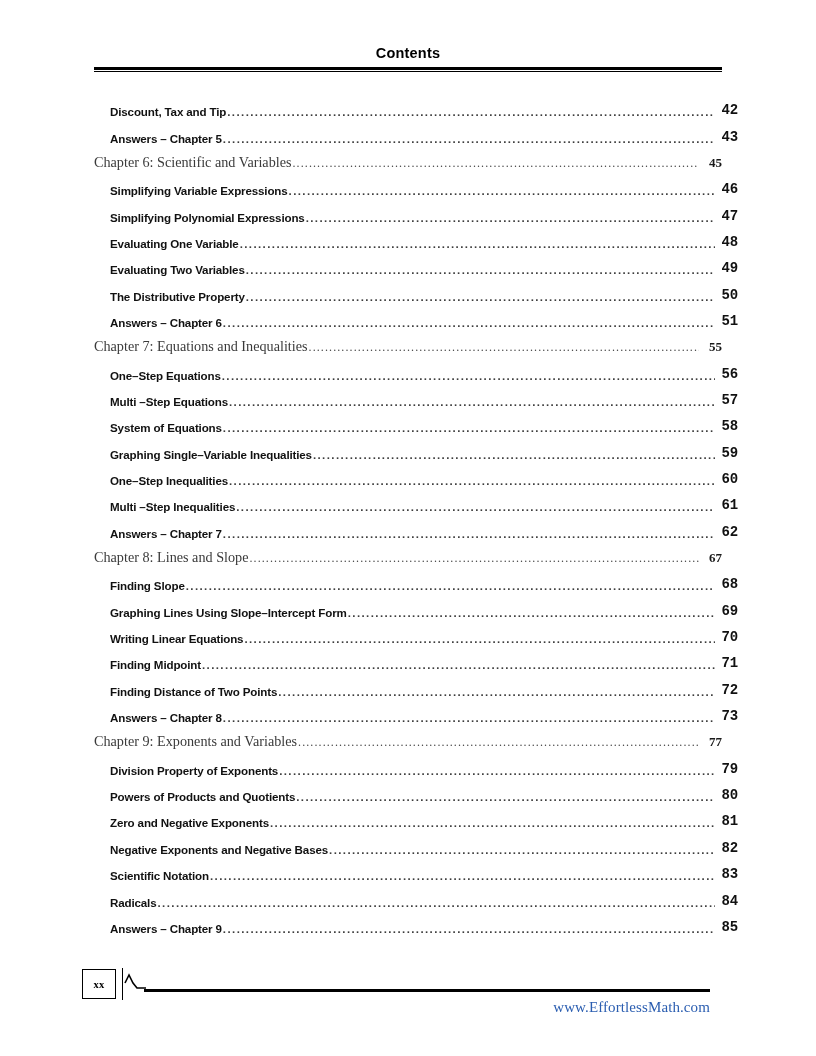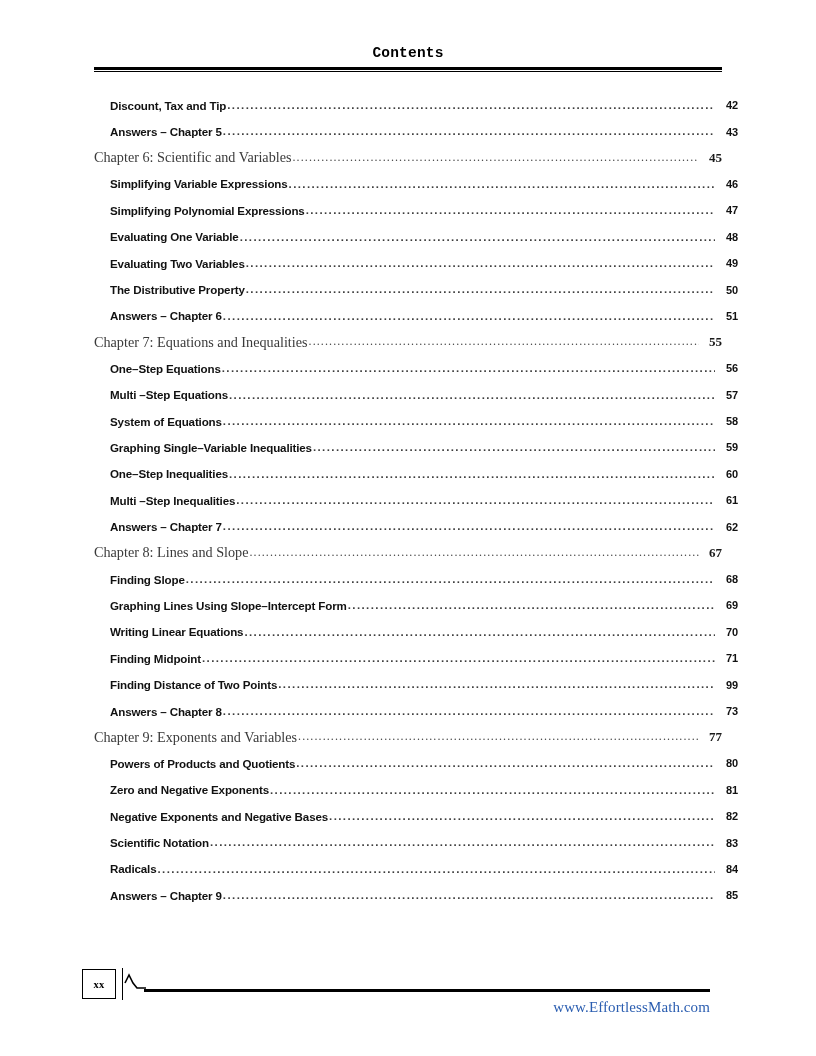--- a/index.html
+++ b/index.html
@@ -18,21 +18,21 @@
 
   
   .header {
     position: absolute;
     left: 94px;
     top: 44px;
     width: 628px;
   }
   .header-title {
     text-align: center;
-    font-family: Liberation Mono, monospace;
+    font-family: Liberation Sans, sans-serif;
     font-weight: bold;
     font-size: 14.5px;
     color: #000000;
     letter-spacing: 0.2px;
     line-height: 18px;
   }
   .header-rule-thick {
     margin-top: 5px;
     height: 3px;
     background: #000000;
@@ -46,21 +46,21 @@
   
   .toc {
     position: absolute;
     left: 94px;
     top: 92px;
     width: 628px;
   }
 
   .toc-row {
     display: flex;
-    align-items: center;
+    align-items: flex-end;
     width: 100%;
     white-space: nowrap;
     overflow: hidden;
   }
 
   
   .toc-row.level-chapter {
     height: 26px;
     padding-left: 0px;
     font-family: "Liberation Serif", serif;
@@ -109,23 +109,23 @@
     letter-spacing: 1.1px;
   }
 
   .toc-page {
     flex: 0 0 auto;
     text-align: right;
     min-width: 20px;
     padding-left: 3px;
   }
   .level-entry .toc-page {
-    font-family: Liberation Sans, sans-serif;
-    font-weight: bold;
-    font-size: 11px;
+    font-family: Liberation Mono, monospace;
+    font-weight: bold;
+    font-size: 14px;
     color: #111111;
   }
   .level-chapter .toc-page {
     font-family: "Liberation Serif", serif;
     font-weight: bold;
     font-size: 13px;
     color: #1a1a1a;
   }
 
   
@@ -307,31 +307,36 @@
         <span class="toc-page">70</span>
       </div>
       <div class="toc-row level-entry">
         <span class="toc-title">Finding Midpoint</span>
         <span class="toc-leader"></span>
         <span class="toc-page">71</span>
       </div>
       <div class="toc-row level-entry">
         <span class="toc-title">Finding Distance of Two Points</span>
         <span class="toc-leader"></span>
-        <span class="toc-page">99</span>
+        <span class="toc-page">72</span>
       </div>
       <div class="toc-row level-entry">
         <span class="toc-title">Answers – Chapter 8</span>
         <span class="toc-leader"></span>
         <span class="toc-page">73</span>
       </div>
       <div class="toc-row level-chapter">
         <span class="toc-title">Chapter 9: Exponents and Variables</span>
         <span class="toc-leader"></span>
         <span class="toc-page">77</span>
+      </div>
+      <div class="toc-row level-entry">
+        <span class="toc-title">Division Property of Exponents</span>
+        <span class="toc-leader"></span>
+        <span class="toc-page">79</span>
       </div>
       <div class="toc-row level-entry">
         <span class="toc-title">Powers of Products and Quotients</span>
         <span class="toc-leader"></span>
         <span class="toc-page">80</span>
       </div>
       <div class="toc-row level-entry">
         <span class="toc-title">Zero and Negative Exponents</span>
         <span class="toc-leader"></span>
         <span class="toc-page">81</span>

